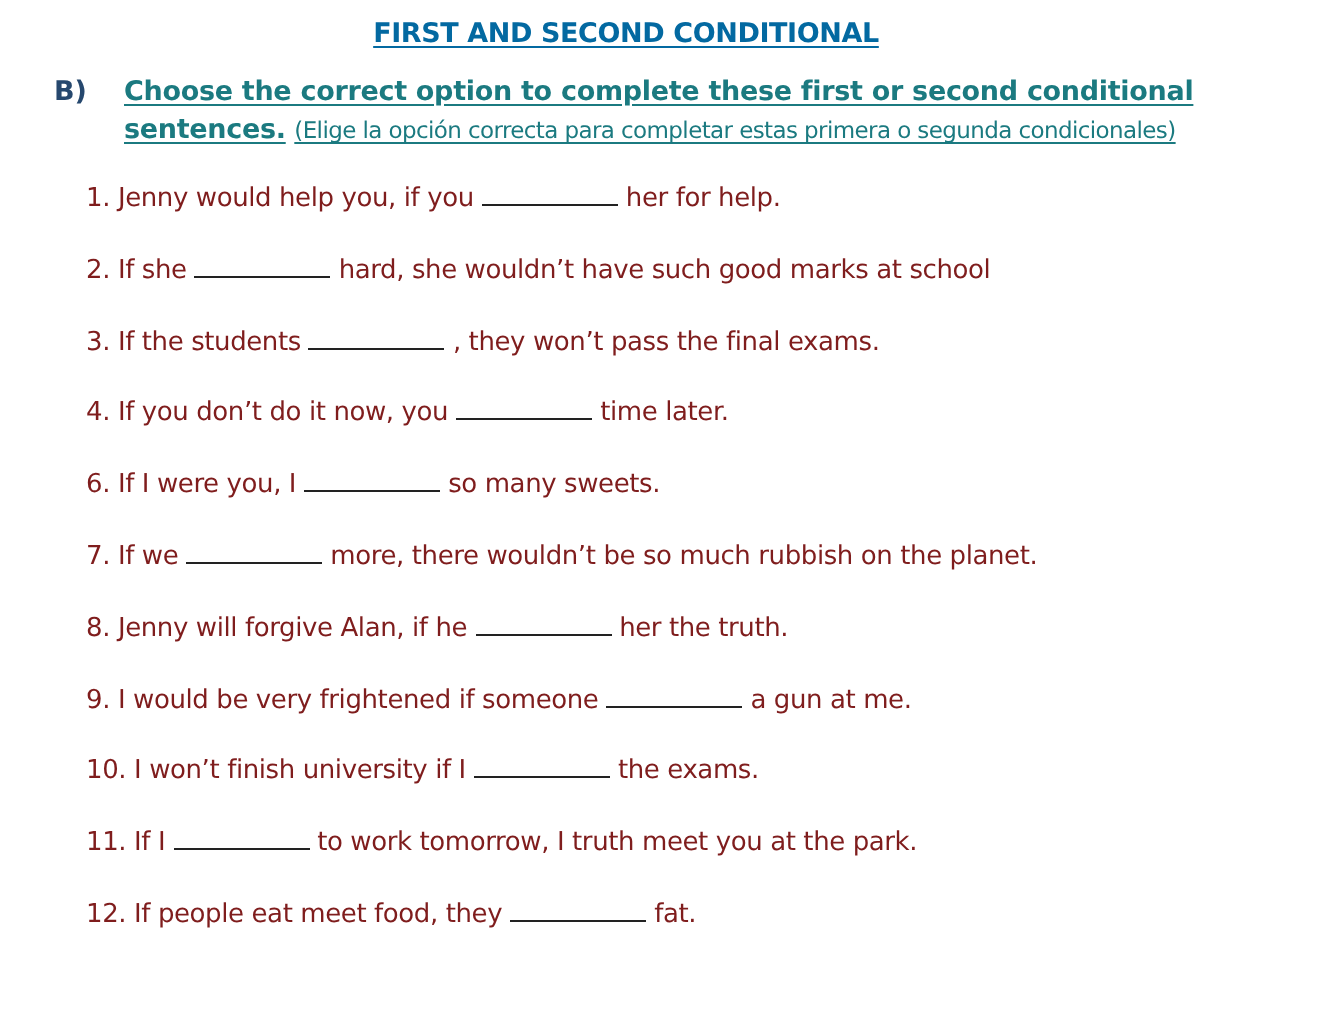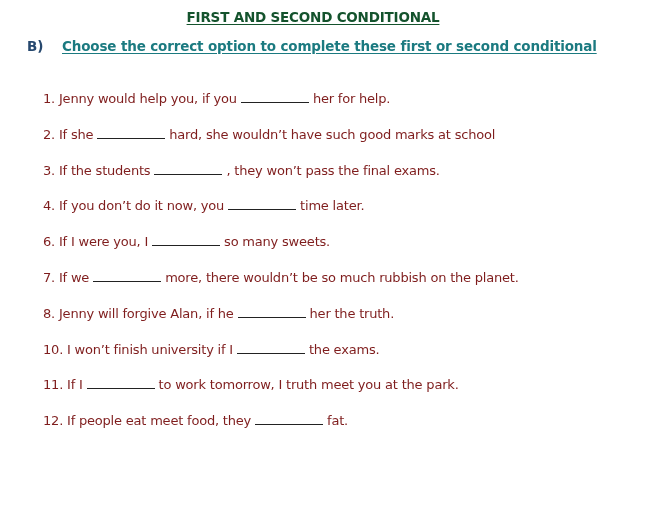--- a/index.html
+++ b/index.html
@@ -17,21 +17,21 @@
     }
     .title {
       position: absolute;
       left: 0;
       width: 598px;
       top: 9px;
       text-align: center;
       font-weight: bold;
       font-size: 13.5px;
       letter-spacing: -0.2px;
-      color: #14532d;
+      color: #0369a1;
       text-decoration: underline;
       text-underline-offset: 2px;
     }
     .title span { margin-left: 28px; }
     .instr {
       position: absolute;
       left: 27px;
       top: 37px;
       width: 620px;
       font-size: 13.5px;
@@ -89,26 +89,31 @@
   </style>
 </head>
 <body>
 
 <div class="title"><span>FIRST AND SECOND CONDITIONAL</span></div>
 
 <div class="instr">
   <div>
     <span class="marker">B)</span><span class="main">Choose the correct option to complete these first or second conditional</span>
   </div>
+  <div class="line2">
+    <span class="main">sentences.</span>
+    <span class="sub">(Elige la opción correcta para completar estas primera o segunda condicionales)</span>
+  </div>
 </div>
 
 <ol class="items">
   <li class="item"><span>1.</span> <span>Jenny would help you, if you</span><span class="blank"></span><span>her for help.</span></li>
   <li class="item"><span>2.</span> <span>If she</span><span class="blank"></span><span>hard, she wouldn’t have such good marks at school</span></li>
   <li class="item"><span>3.</span> <span>If the students</span><span class="blank"></span><span>, they won’t pass the final exams.</span></li>
   <li class="item"><span>4.</span> <span>If you don’t do it now, you</span><span class="blank"></span><span>time later.</span></li>
   <li class="item"><span>6.</span> <span>If I were you, I</span><span class="blank"></span><span>so many sweets.</span></li>
   <li class="item"><span>7.</span> <span>If we</span><span class="blank"></span><span>more, there wouldn’t be so much rubbish on the planet.</span></li>
   <li class="item"><span>8.</span> <span>Jenny will forgive Alan, if he</span><span class="blank"></span><span>her the truth.</span></li>
+  <li class="item"><span>9.</span> <span>I would be very frightened if someone</span><span class="blank"></span><span>a gun at me.</span></li>
   <li class="item"><span>10.</span> <span>I won’t finish university if I</span><span class="blank"></span><span>the exams.</span></li>
   <li class="item"><span>11.</span> <span>If I</span><span class="blank"></span><span>to work tomorrow, I truth meet you at the park.</span></li>
   <li class="item"><span>12.</span> <span>If people eat meet food, they</span><span class="blank"></span><span>fat.</span></li>
 </ol>
 
 </body></html>

